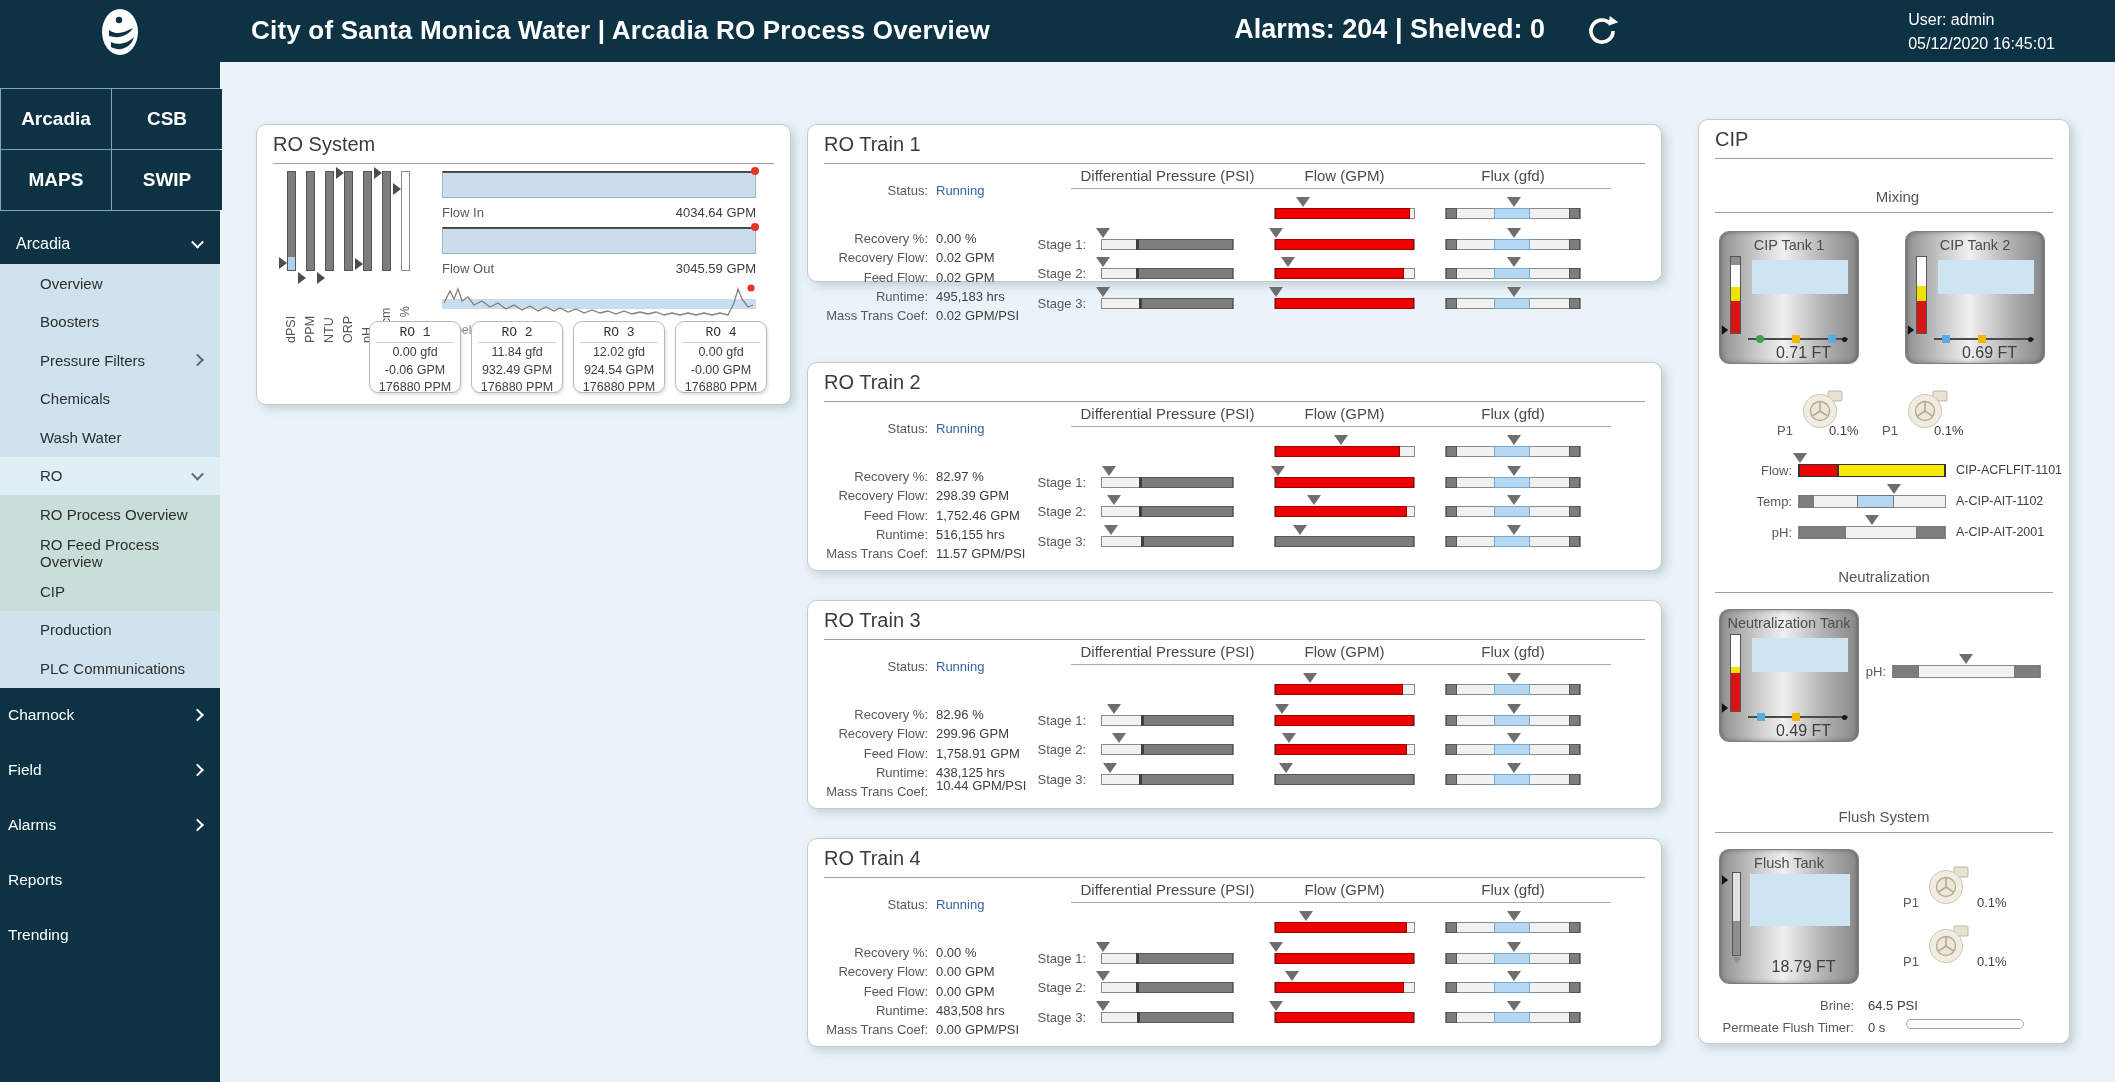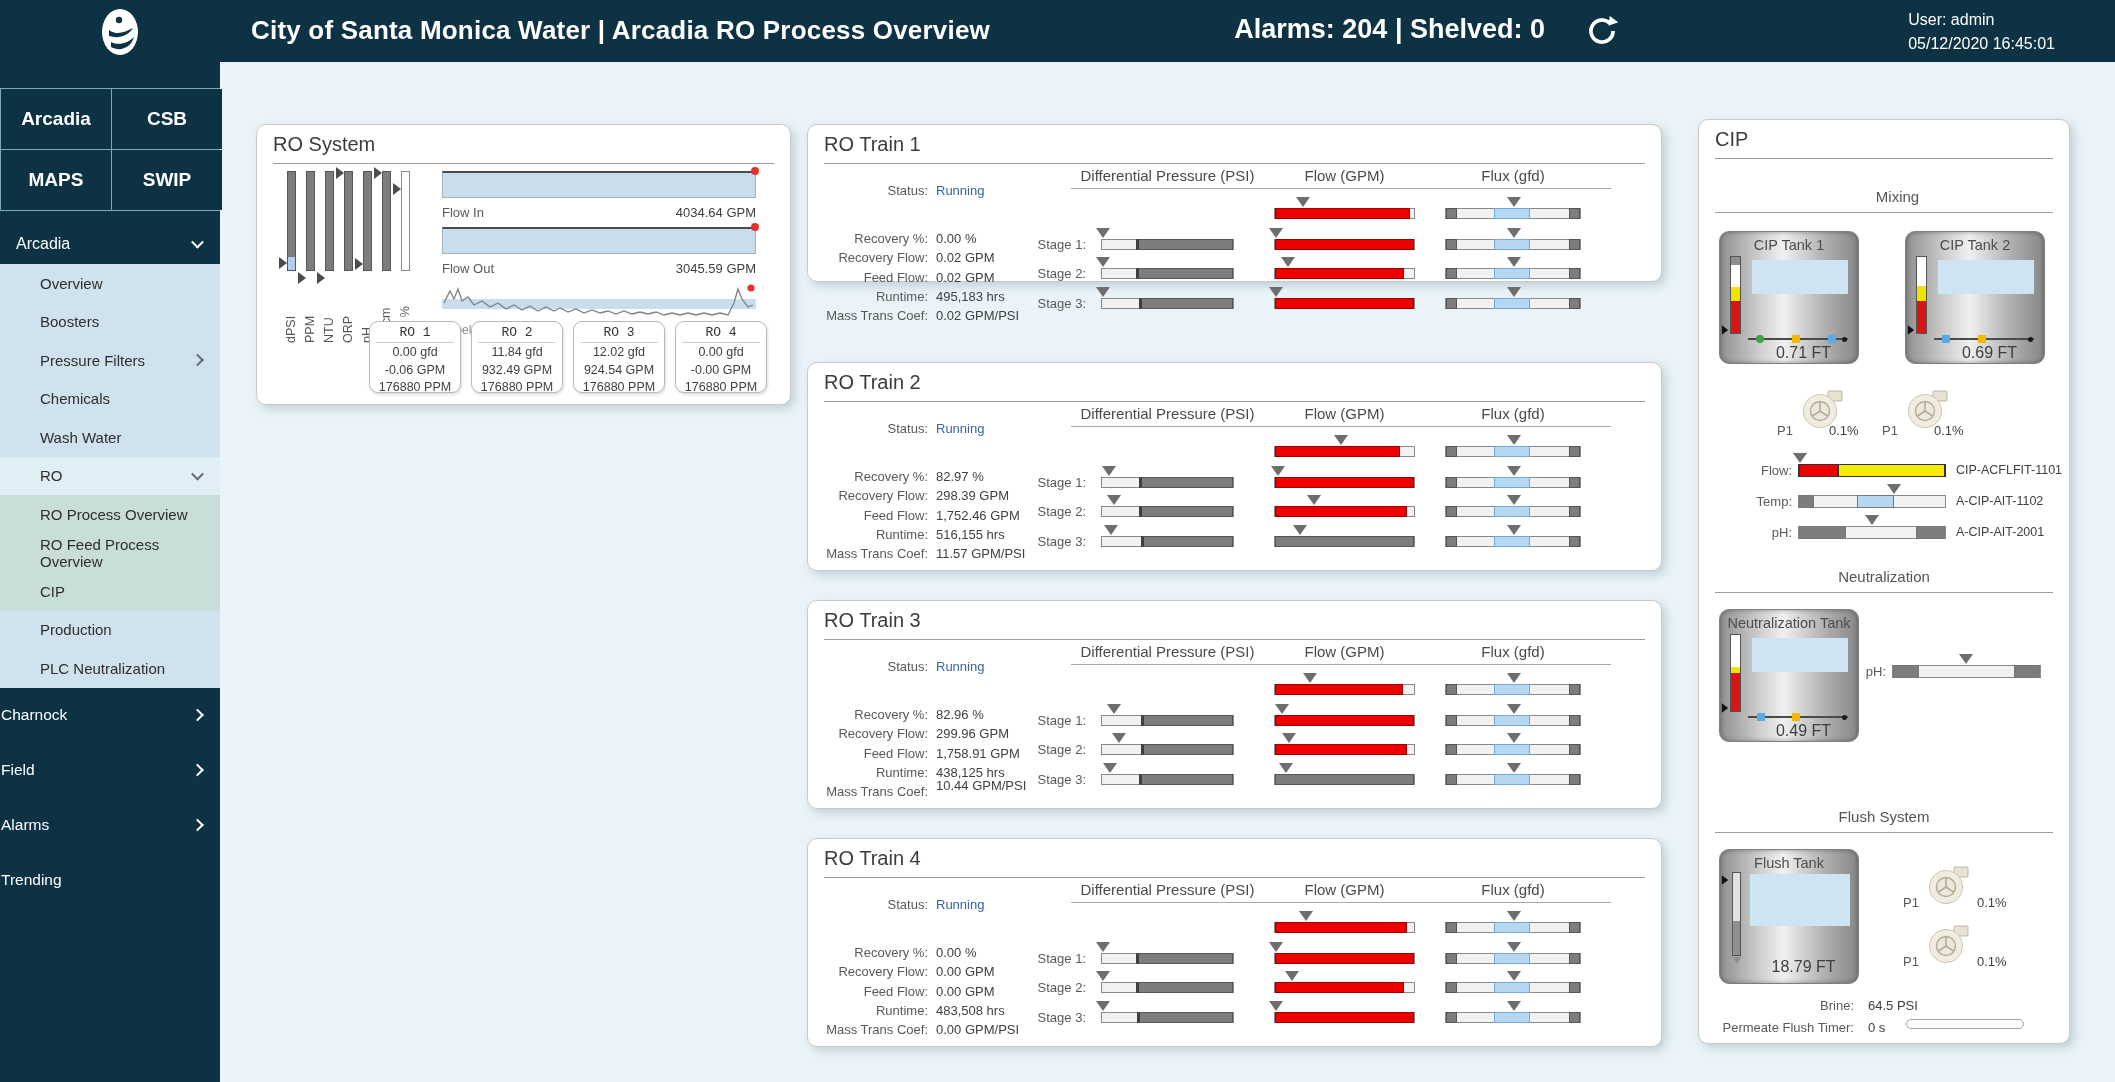--- a/index.html
+++ b/index.html
@@ -23,21 +23,21 @@
   .site-btn { background:#0d3243; color:#fff; font-size:19px; font-weight:700;
     display:flex; align-items:center; justify-content:center; cursor:pointer; border:none; }
   .sec-row { position:relative; height:40px; margin-top:13px; color:#fff; font-size:16px;
     display:flex; align-items:center; padding-left:16px; cursor:pointer; }
   .menu-row { position:relative; height:38.5px; font-size:15px; color:#2e2e2e;
     display:flex; align-items:center; padding-left:40px; cursor:pointer; }
   .menu-row.light   { background:#cfe2ed; }
   .menu-row.lighter { background:#e0eef6; }
   .menu-row.green   { background:#c9ded8; }
   .dark-row { position:relative; height:55px; color:#fff; font-size:15.5px;
-    display:flex; align-items:center; padding-left:1px; cursor:pointer; }
+    display:flex; align-items:center; padding-left:8px; cursor:pointer; }
   .chev { position:absolute; right:18px; top:50%; width:9px; height:9px;
     border-right:2px solid currentColor; border-bottom:2px solid currentColor; }
   .chev.right { transform:translateY(-50%) rotate(-45deg); }
   .chev.down  { transform:translateY(-70%) rotate(45deg); }
   .menu-row .chev { color:#667; }
 
   
   .content { position:absolute; left:220px; top:62px; width:1895px; height:1020px; }
   .panel { position:absolute; background:#fff; border:1px solid #c9c9c9; border-radius:10px;
     box-shadow:4px 4px 8px rgba(80,110,125,.25); }
@@ -126,24 +126,25 @@
         <div class="menu-row light">Overview</div>
         <div class="menu-row light">Boosters</div>
         <div class="menu-row light">Pressure Filters<span class="chev right"></span></div>
         <div class="menu-row light">Chemicals</div>
         <div class="menu-row light">Wash Water</div>
         <div class="menu-row lighter">RO<span class="chev down"></span></div>
         <div class="menu-row green">RO Process Overview</div>
         <div class="menu-row green">RO Feed Process Overview</div>
         <div class="menu-row green">CIP</div>
         <div class="menu-row light">Production</div>
-        <div class="menu-row light">PLC Neutralization</div>
+        <div class="menu-row light">PLC Communications</div>
         <div class="dark-row">Charnock<span class="chev right"></span></div>
         <div class="dark-row">Field<span class="chev right"></span></div>
         <div class="dark-row">Alarms<span class="chev right"></span></div>
+        <div class="dark-row">Reports</div>
         <div class="dark-row">Trending</div>
       </div>
   </nav>
 
   <main class="content">
 
     <section class="panel" id="ro-system" style="left:36px; top:62px; width:535px; height:281px;">
       <div class="p-title">RO System</div>
       <div class="p-rule"></div>
       <div id="gauges" style="position:absolute; left:20px; top:46px; width:150px; height:180px;">

